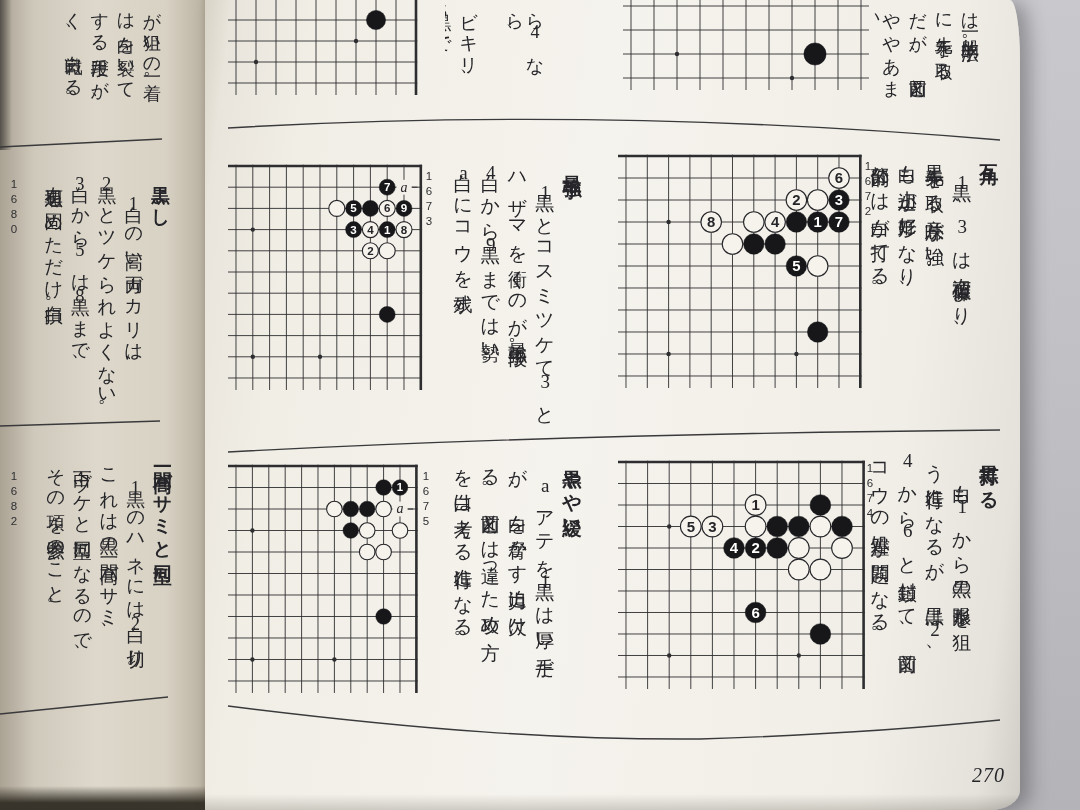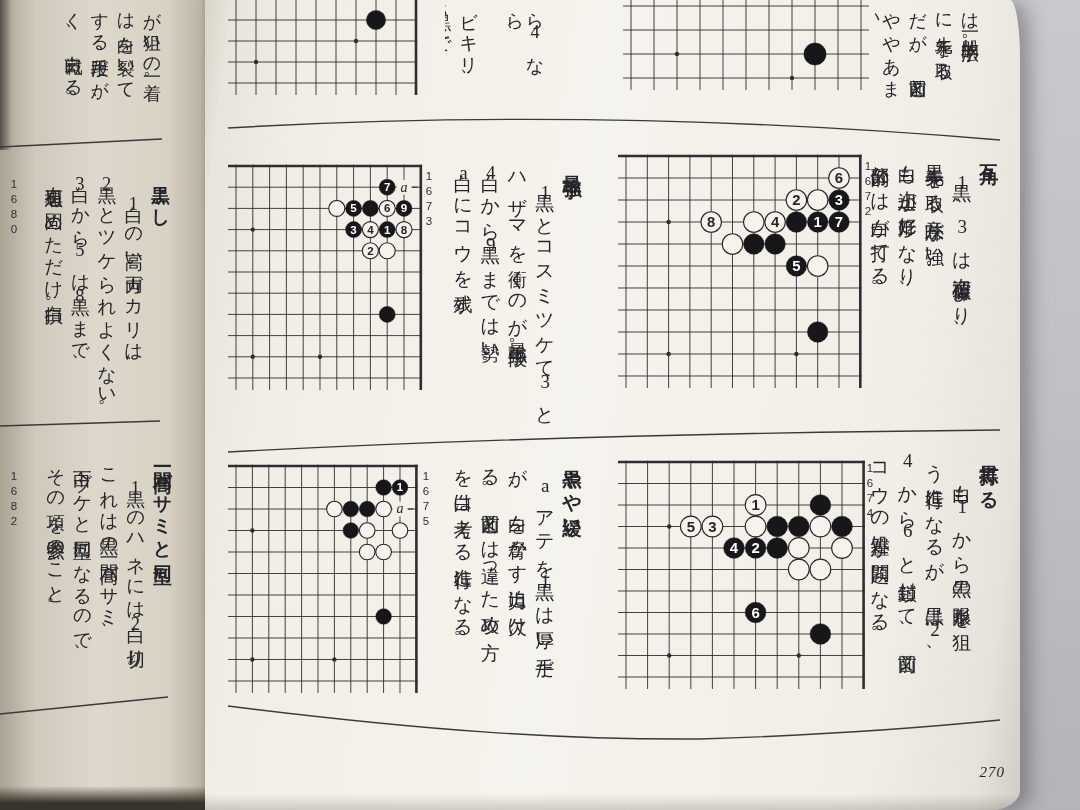--- a/index.html
+++ b/index.html
@@ -29,21 +29,21 @@
   .ind{padding-top:20px;}
   .lp-text{font-size:18.5px;}
   .lp-text .col{letter-spacing:1.5px;}
   .cut-top{overflow:hidden;}
   .gap-after{margin-left:26px !important;}
   .label{position:absolute;writing-mode:vertical-rl;text-orientation:upright;
          font-family:"Liberation Sans","DejaVu Sans",sans-serif;
          font-size:11.5px;letter-spacing:3px;color:#2f2f33;}
   .diag{position:absolute;}
   .page-num{position:absolute;left:930px;top:764px;width:75px;text-align:right;
-      font-style:italic;font-size:15px;color:#26262a;letter-spacing:1px;}
+      font-style:italic;font-size:20px;color:#26262a;letter-spacing:1px;}
   .dividers{position:absolute;left:0;top:0;pointer-events:none;}
 </style>
 </head>
 <body>
 
 <div class="photo">
 
   <div class="left-page">
     <div class="edge-dark-top"></div>
 

